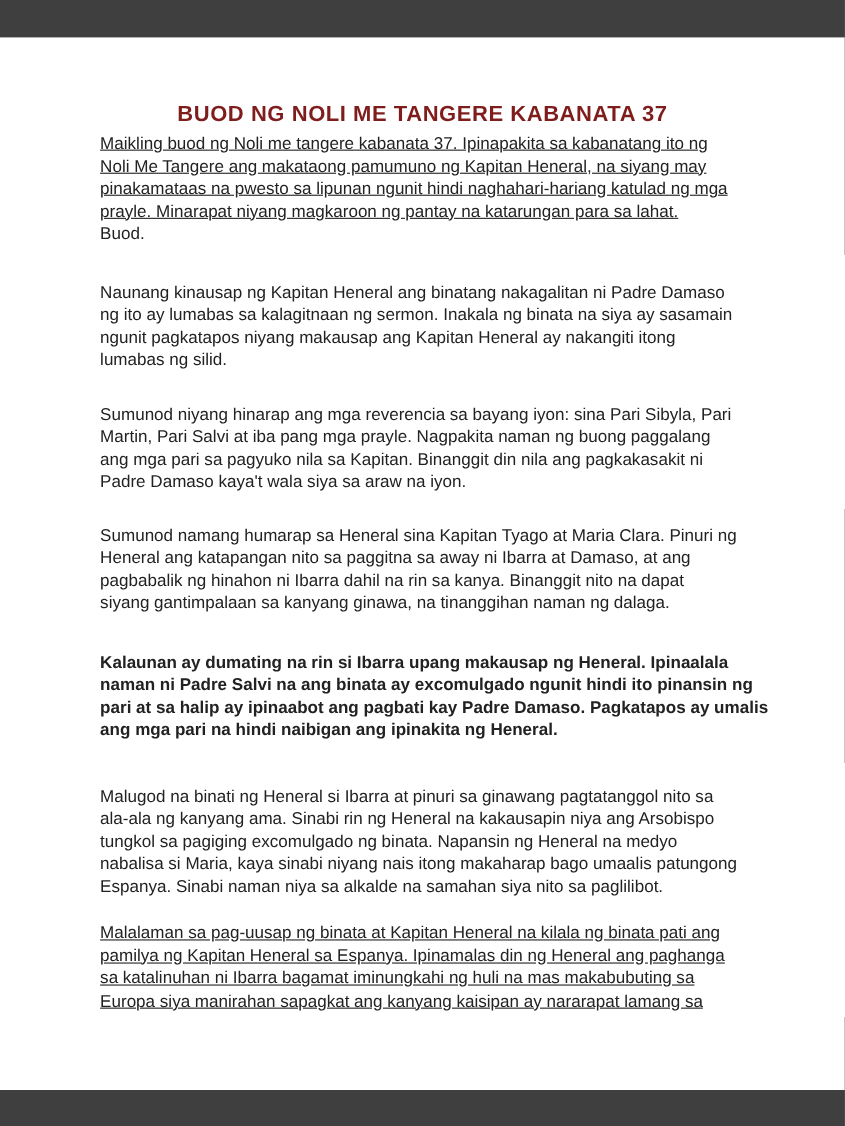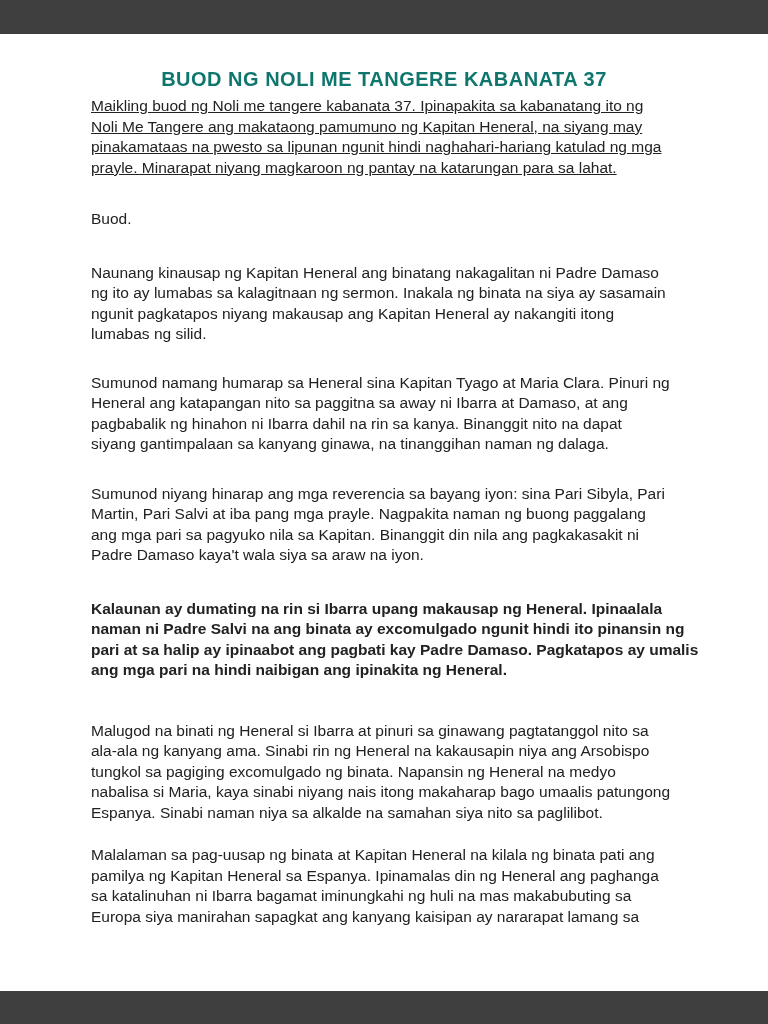--- a/index.html
+++ b/index.html
@@ -20,65 +20,65 @@
     position: absolute; top: 34px; left: 0;
     width: 768px; height: 957px;
     background: #ffffff;
     box-sizing: border-box;
     padding: 0 10px 0 91px;
     color: #222222;
     font-size: 15.5px;
     line-height: 20.5px;
   }
   .doc-title {
-    margin: 32px -10px 0 -91px; 
+    margin: 57px -10px 0 -91px; 
     text-align: center;
     font-size: 20px;
     line-height: 26px;
     font-weight: bold;
     letter-spacing: 0.5px;
-    color: #0f766e;
+    color: #7f1d1d;
   }
   .para {
     margin: 0;
     white-space: pre-line; 
   }
   .b0 { margin-top: 4px; text-decoration: underline; }
-  .b1 { margin-top: 31px; }
+  .b1 { }
   .b2 { margin-top: 33px; }
   .b3 { margin-top: 29px; }
   .b4 { margin-top: 28px; }
   .b5 { margin-top: 33px; font-weight: bold; }
   .b6 { margin-top: 40px; }
-  .b7 { margin-top: 22px; }
+  .b7 { margin-top: 22px; text-decoration: underline; }
 </style>
 </head>
 <body>
 
 <div class="viewer-bar top"></div>
 
 <div class="page">
   <h1 class="doc-title">BUOD NG NOLI ME TANGERE KABANATA 37</h1>
   <p class="para b0">Maikling buod ng Noli me tangere kabanata 37. Ipinapakita sa kabanatang ito ng
 Noli Me Tangere ang makataong pamumuno ng Kapitan Heneral, na siyang may
 pinakamataas na pwesto sa lipunan ngunit hindi naghahari-hariang katulad ng mga
 prayle. Minarapat niyang magkaroon ng pantay na katarungan para sa lahat.</p>
   <p class="para b1">Buod.</p>
   <p class="para b2">Naunang kinausap ng Kapitan Heneral ang binatang nakagalitan ni Padre Damaso
 ng ito ay lumabas sa kalagitnaan ng sermon. Inakala ng binata na siya ay sasamain
 ngunit pagkatapos niyang makausap ang Kapitan Heneral ay nakangiti itong
 lumabas ng silid.</p>
+  <p class="para b3">Sumunod niyang hinarap ang mga reverencia sa bayang iyon: sina Pari Sibyla, Pari
+Martin, Pari Salvi at iba pang mga prayle. Nagpakita naman ng buong paggalang
+ang mga pari sa pagyuko nila sa Kapitan. Binanggit din nila ang pagkakasakit ni
+Padre Damaso kaya't wala siya sa araw na iyon.</p>
   <p class="para b4">Sumunod namang humarap sa Heneral sina Kapitan Tyago at Maria Clara. Pinuri ng
 Heneral ang katapangan nito sa paggitna sa away ni Ibarra at Damaso, at ang
 pagbabalik ng hinahon ni Ibarra dahil na rin sa kanya. Binanggit nito na dapat
 siyang gantimpalaan sa kanyang ginawa, na tinanggihan naman ng dalaga.</p>
-  <p class="para b3">Sumunod niyang hinarap ang mga reverencia sa bayang iyon: sina Pari Sibyla, Pari
-Martin, Pari Salvi at iba pang mga prayle. Nagpakita naman ng buong paggalang
-ang mga pari sa pagyuko nila sa Kapitan. Binanggit din nila ang pagkakasakit ni
-Padre Damaso kaya't wala siya sa araw na iyon.</p>
   <p class="para b5">Kalaunan ay dumating na rin si Ibarra upang makausap ng Heneral. Ipinaalala
 naman ni Padre Salvi na ang binata ay excomulgado ngunit hindi ito pinansin ng
 pari at sa halip ay ipinaabot ang pagbati kay Padre Damaso. Pagkatapos ay umalis
 ang mga pari na hindi naibigan ang ipinakita ng Heneral.</p>
   <p class="para b6">Malugod na binati ng Heneral si Ibarra at pinuri sa ginawang pagtatanggol nito sa
 ala-ala ng kanyang ama. Sinabi rin ng Heneral na kakausapin niya ang Arsobispo
 tungkol sa pagiging excomulgado ng binata. Napansin ng Heneral na medyo
 nabalisa si Maria, kaya sinabi niyang nais itong makaharap bago umaalis patungong
 Espanya. Sinabi naman niya sa alkalde na samahan siya nito sa paglilibot.</p>
   <p class="para b7">Malalaman sa pag-uusap ng binata at Kapitan Heneral na kilala ng binata pati ang

